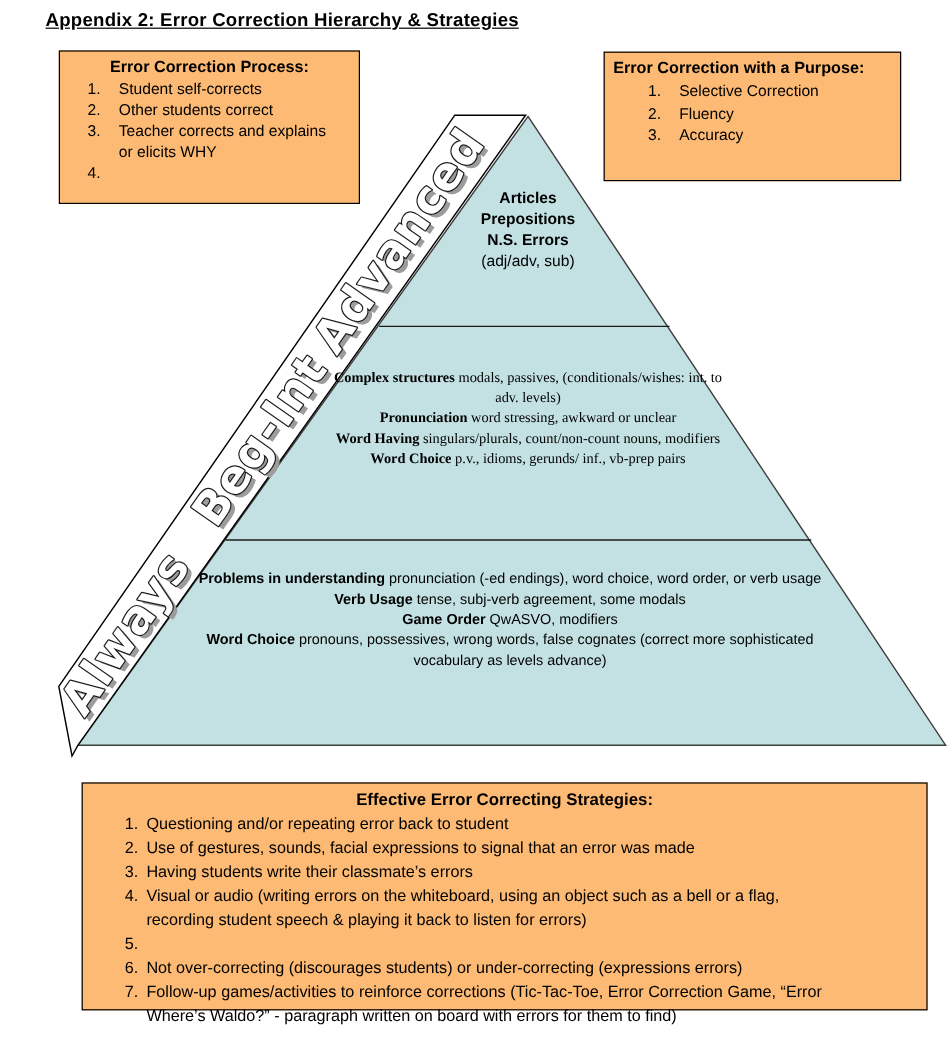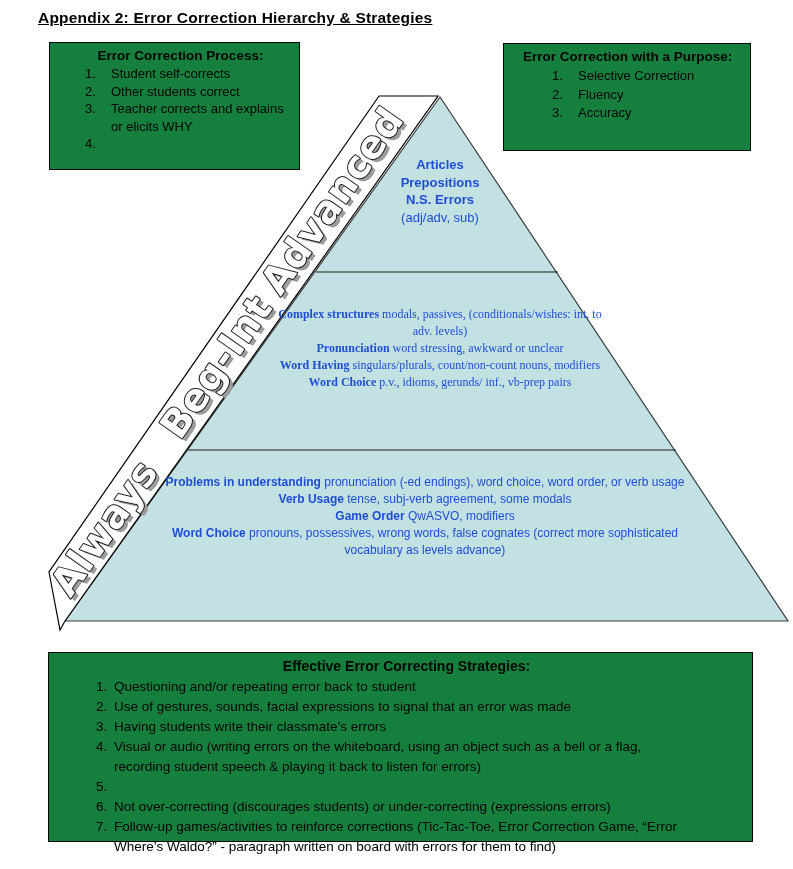--- a/index.html
+++ b/index.html
@@ -6,61 +6,61 @@
   .page{
     position:relative;width:793px;height:869px;background:#fff;
     font-family:"Liberation Sans",sans-serif;color:#000;overflow:hidden;
   }
   .doc-title{
     position:absolute;left:38px;top:9px;
     font-size:15.5px;font-weight:bold;text-decoration:underline;
     letter-spacing:.2px;
   }
   .box{
-    position:absolute;background:#15803d;border:1.6px solid #000;box-sizing:border-box;padding-left:12px;
+    position:absolute;background:#fdba74;border:1.6px solid #000;box-sizing:border-box;
   }
   .box-title{font-weight:bold;font-size:13.5px;line-height:17px;}
   .li{display:flex;align-items:flex-start;}
   .num{flex:none;}
   .txt{flex:1 1 auto;}
 
   
   .process-box{left:49px;top:42px;width:251px;height:128px;padding-top:4px;}
   .process-box .box-title{text-align:center;margin-bottom:1px;}
   .process-box .li{padding-left:23px;font-size:13px;line-height:17.5px;}
   .process-box .num{width:26px;}
   .process-box .txt{max-width:176px;}
 
   
   .purpose-box{left:503px;top:43px;width:248px;height:108px;padding-top:4px;}
   .purpose-box .box-title{padding-left:7px;margin-bottom:2px;}
   .purpose-box .li{padding-left:36px;font-size:13px;line-height:18.5px;}
   .purpose-box .num{width:26px;}
 
   
-  .strategies-box{left:48px;top:652px;width:705px;height:190px;padding-top:5px;}
+  .strategies-box{left:68px;top:652px;width:705px;height:190px;padding-top:5px;}
   .strategies-box .box-title{text-align:center;font-size:14px;margin-bottom:2px;}
   .strategies-box .li{padding-left:35px;font-size:13.5px;line-height:20px;}
   .strategies-box .num{width:18px;}
   .strategies-box .txt{max-width:576px;}
 
   
   .pyramid-svg{position:absolute;left:0;top:0;}
   .level-word{
     font-family:"DejaVu Sans",sans-serif;font-weight:bold;font-size:38px;
     fill:#ffffff;stroke:#1a1a1a;stroke-width:2;paint-order:stroke;
     stroke-linejoin:round;letter-spacing:1px;
   }
   .level-word-shadow{
     font-family:"DejaVu Sans",sans-serif;font-weight:bold;font-size:38px;
     fill:#9c9c9c;letter-spacing:1px;
   }
 
   
-  .tier{position:absolute;text-align:center;color:#1d4ed8;}
+  .tier{position:absolute;text-align:center;color:#000000;}
   .tier .b{font-weight:bold;}
   .tier1{left:350px;top:156px;width:180px;font-size:13px;line-height:17.5px;}
   .tier2{left:275px;top:306px;width:330px;font-size:12px;line-height:17px;font-family:Liberation Serif, serif;}
   .tier3{left:160px;top:474px;width:530px;font-size:12px;line-height:17px;}
 </style>
 </head>
 <body>
 
 <div class="page">
 

